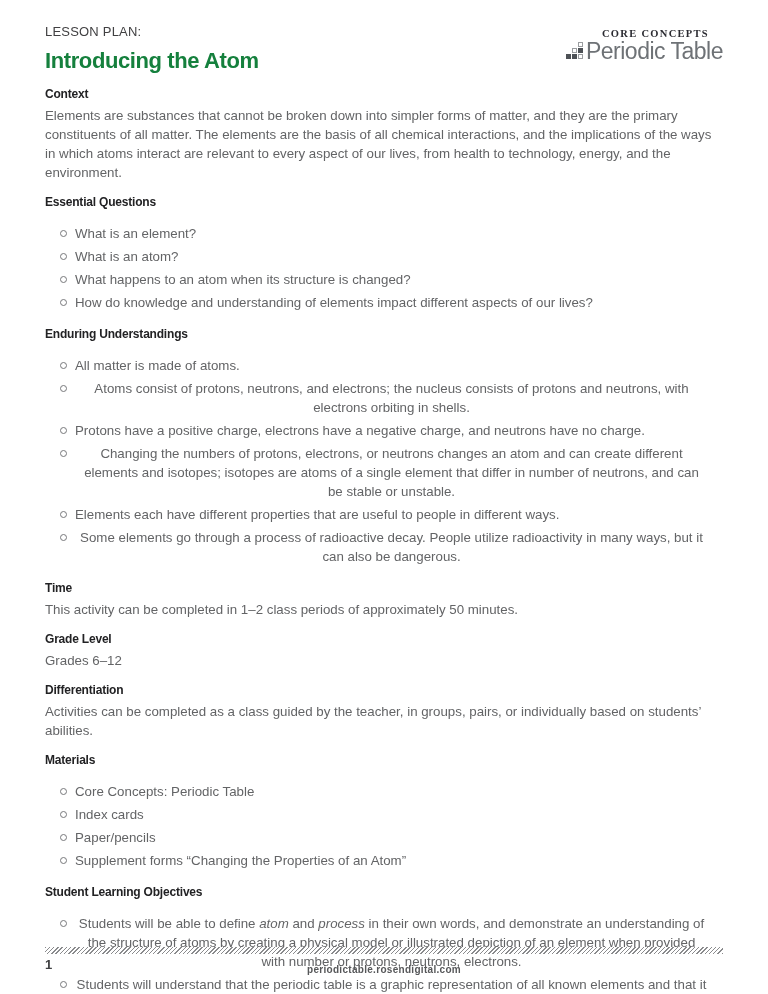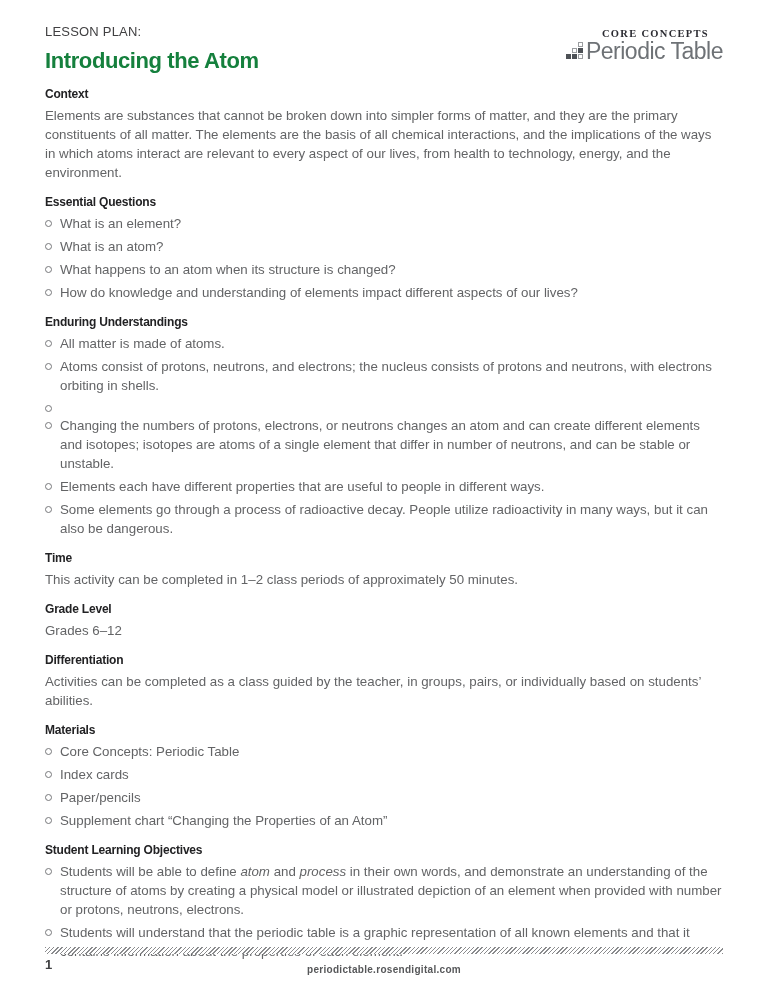--- a/index.html
+++ b/index.html
@@ -23,21 +23,21 @@
   .licon i { display:block; }
   .licon .f { background:#4d5156; }
   .licon .o { border:1px solid #9a9da0; box-sizing:border-box; }
   .logo-name { font-size:23px; color:#6e7276; letter-spacing:-0.5px; line-height:1; }
   
   section h2 {
     font-size:12px; font-weight:bold; color:#222224;
     margin:13px 0 5px 0; letter-spacing:-0.2px;
   }
   .body-text { font-size:13.3px; color:#636466; line-height:19px; margin:0; }
-  .bullet-list { list-style:none; margin:0; padding:0; }
+  .bullet-list { list-style:none; margin:15px; padding:0;text-align:center; }
   .bullet-list li { display:flex; gap:8px; margin:0 0 4px 0; }
   .bullet {
     flex:0 0 auto; width:5px; height:5px; margin-top:6px;
     border:1.2px solid #77787b; border-radius:50%;
   }
   .li-text { font-size:13.3px; color:#636466; line-height:19px; }
   .li-text em { font-style:italic; }
   
   .page-footer { position:absolute; left:45px; right:45px; bottom:14px; }
   .hatch {
@@ -109,20 +109,21 @@
           <li>
             <span class="bullet"></span>
             <span class="li-text">All matter is made of atoms.</span>
           </li>
           <li>
             <span class="bullet"></span>
             <span class="li-text">Atoms consist of protons, neutrons, and electrons; the nucleus consists of protons and neutrons, with electrons orbiting in shells.</span>
           </li>
           <li>
             <span class="bullet"></span>
+            <span class="li-text">Protons have a positive charge, electrons have a negative charge, and neutrons have no charge.</span>
           </li>
           <li>
             <span class="bullet"></span>
             <span class="li-text">Changing the numbers of protons, electrons, or neutrons changes an atom and can create different elements and isotopes; isotopes are atoms of a single element that differ in number of neutrons, and can be stable or unstable.</span>
           </li>
           <li>
             <span class="bullet"></span>
             <span class="li-text">Elements each have different properties that are useful to people in different ways.</span>
           </li>
           <li>
@@ -153,21 +154,21 @@
           <li>
             <span class="bullet"></span>
             <span class="li-text">Index cards</span>
           </li>
           <li>
             <span class="bullet"></span>
             <span class="li-text">Paper/pencils</span>
           </li>
           <li>
             <span class="bullet"></span>
-            <span class="li-text">Supplement chart “Changing the Properties of an Atom”</span>
+            <span class="li-text">Supplement forms “Changing the Properties of an Atom”</span>
           </li>
         </ul>
       </section>
       <section>
         <h2>Student Learning Objectives</h2>
         <ul class="bullet-list">
           <li>
             <span class="bullet"></span>
             <span class="li-text">Students will be able to define <em>atom</em> and <em>process</em> in their own words, and demonstrate an understanding of the structure of atoms by creating a physical model or illustrated depiction of an element when provided with number or protons, neutrons, electrons.</span>
           </li>

